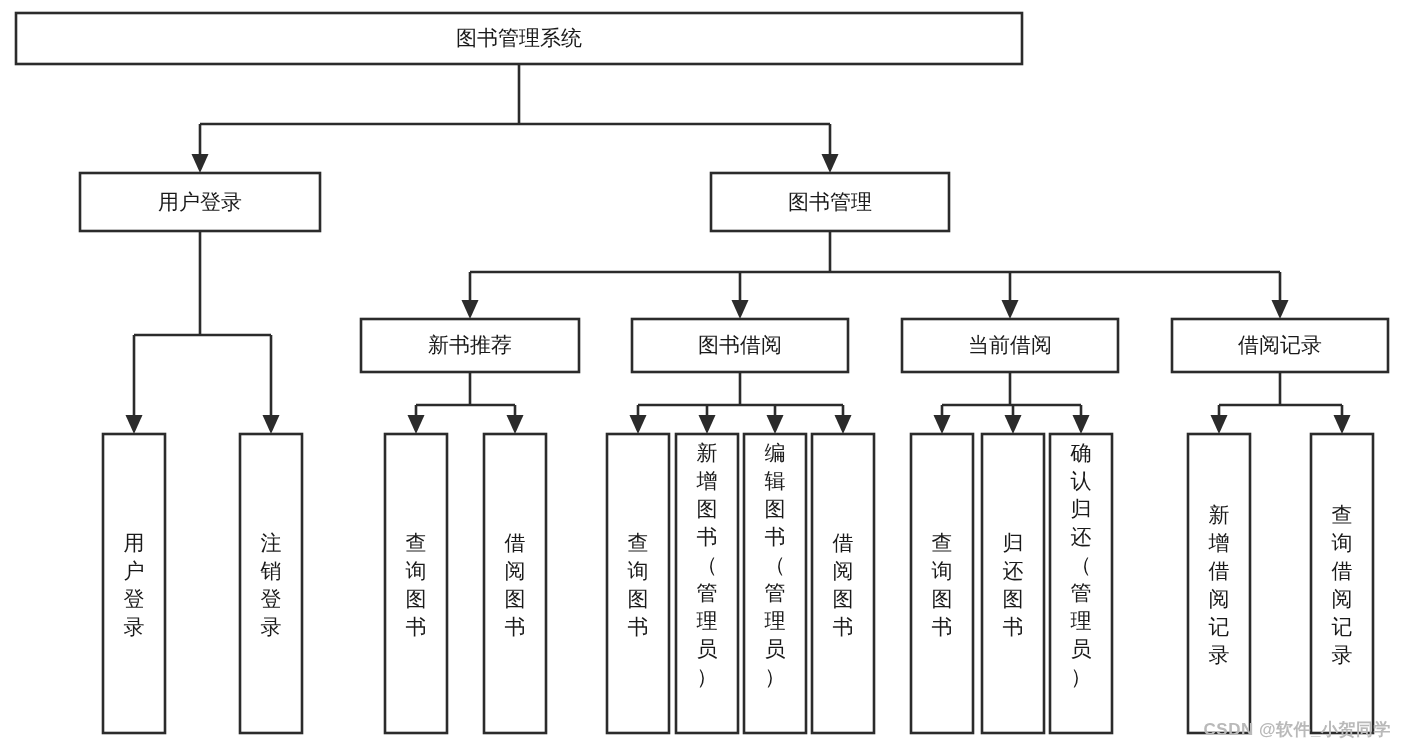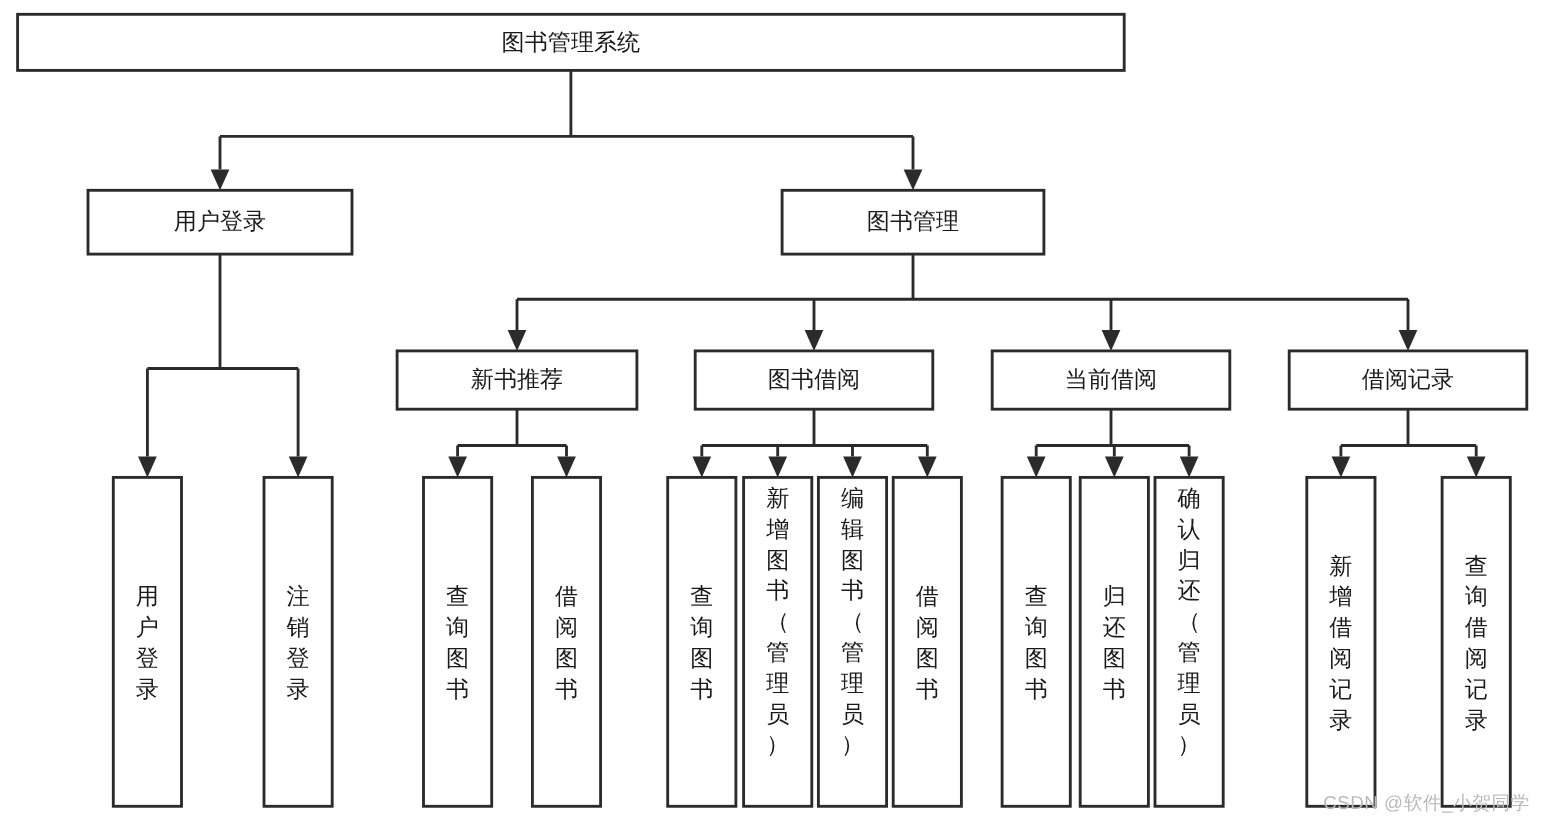--- a/index.html
+++ b/index.html
@@ -57,20 +57,21 @@
   .watermark {
     position: absolute;
     right: 14px;
     bottom: 6px;
     font-family: "Liberation Sans", "DejaVu Sans", sans-serif;
     font-size: 17px;
     color: #b9b9b9;
     letter-spacing: 0.5px;
     white-space: nowrap;
     pointer-events: none;
+    font-weight: bold;
   }
 </style>
 </head>
 <body>
 
 <div id="diagram-root">
   <svg class="flow" id="flow-svg" viewBox="0 0 1405 747" xmlns="http://www.w3.org/2000/svg">
       <g>
         <line x1="519" y1="64" x2="519" y2="124" class="link-line"></line>
         <line x1="200" y1="124" x2="830" y2="124" class="link-line"></line>

